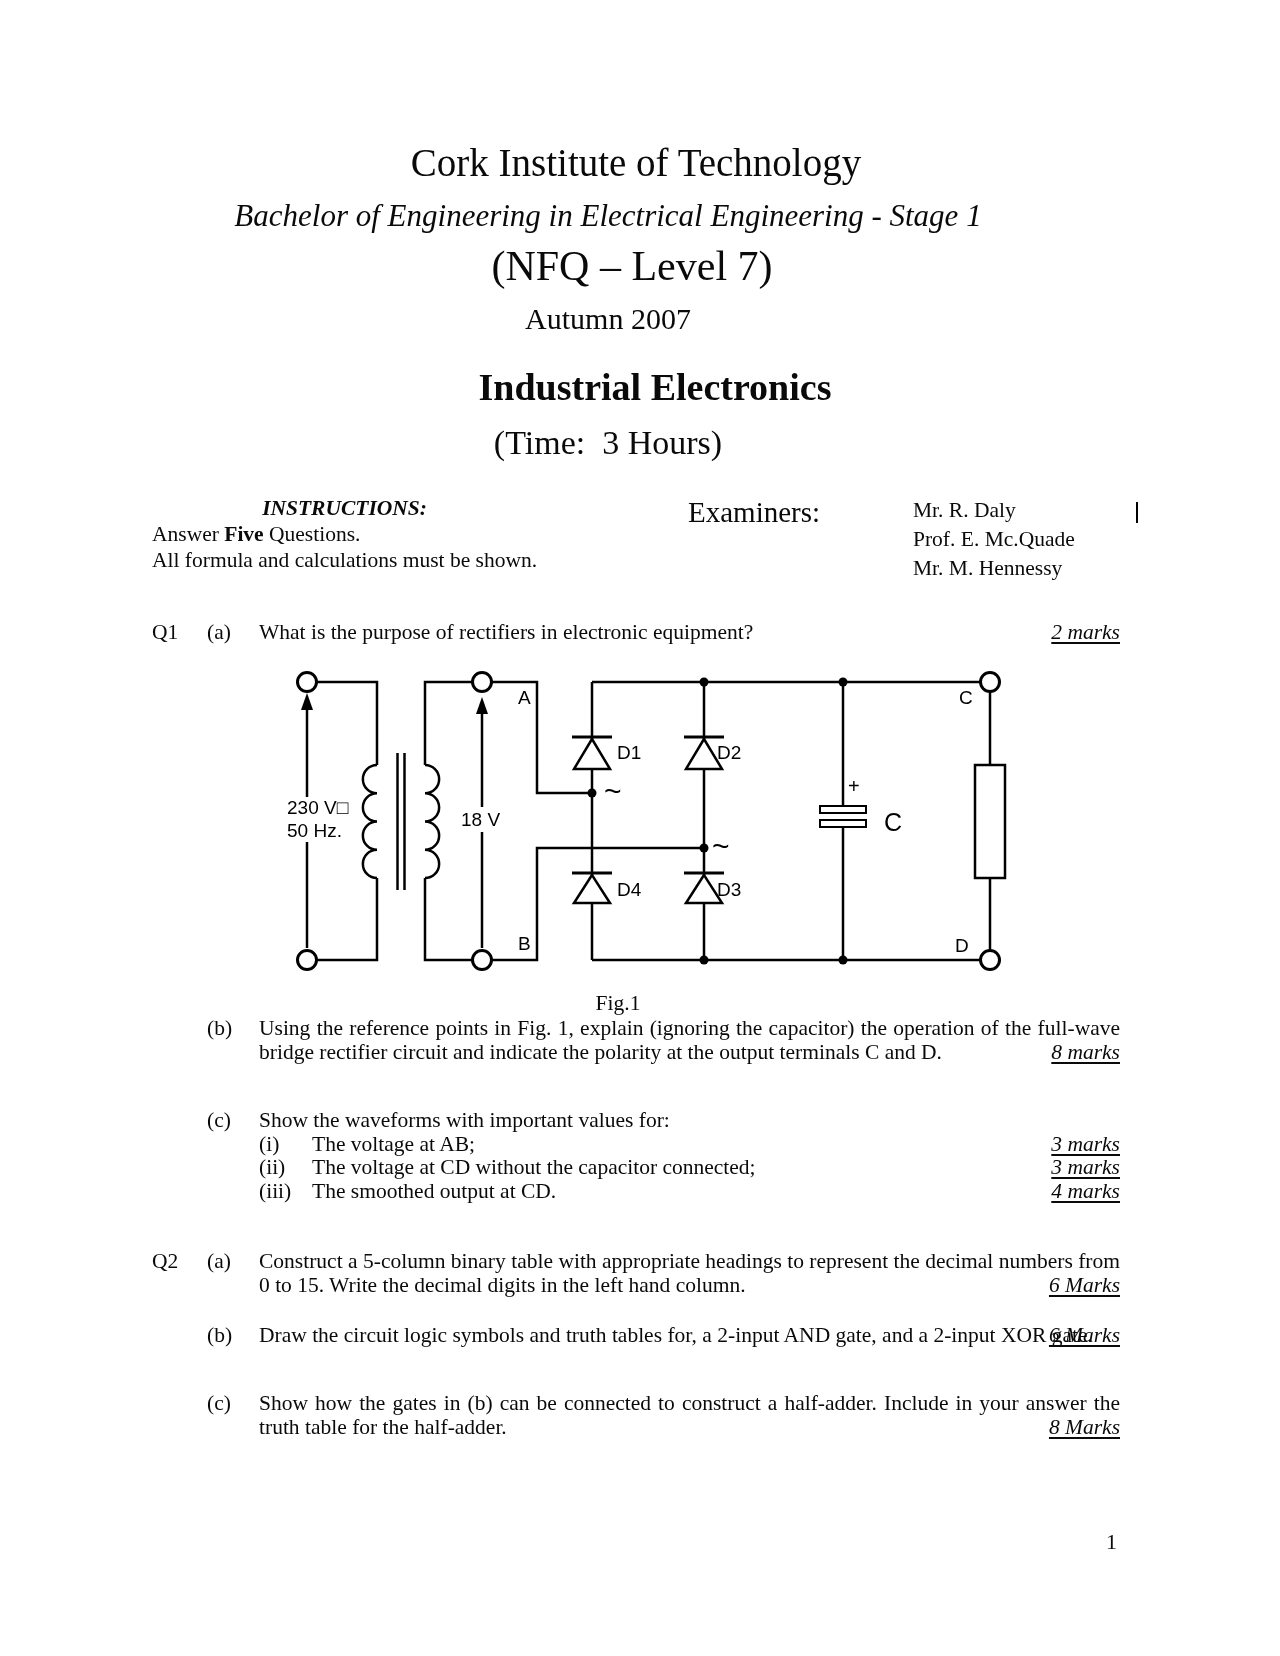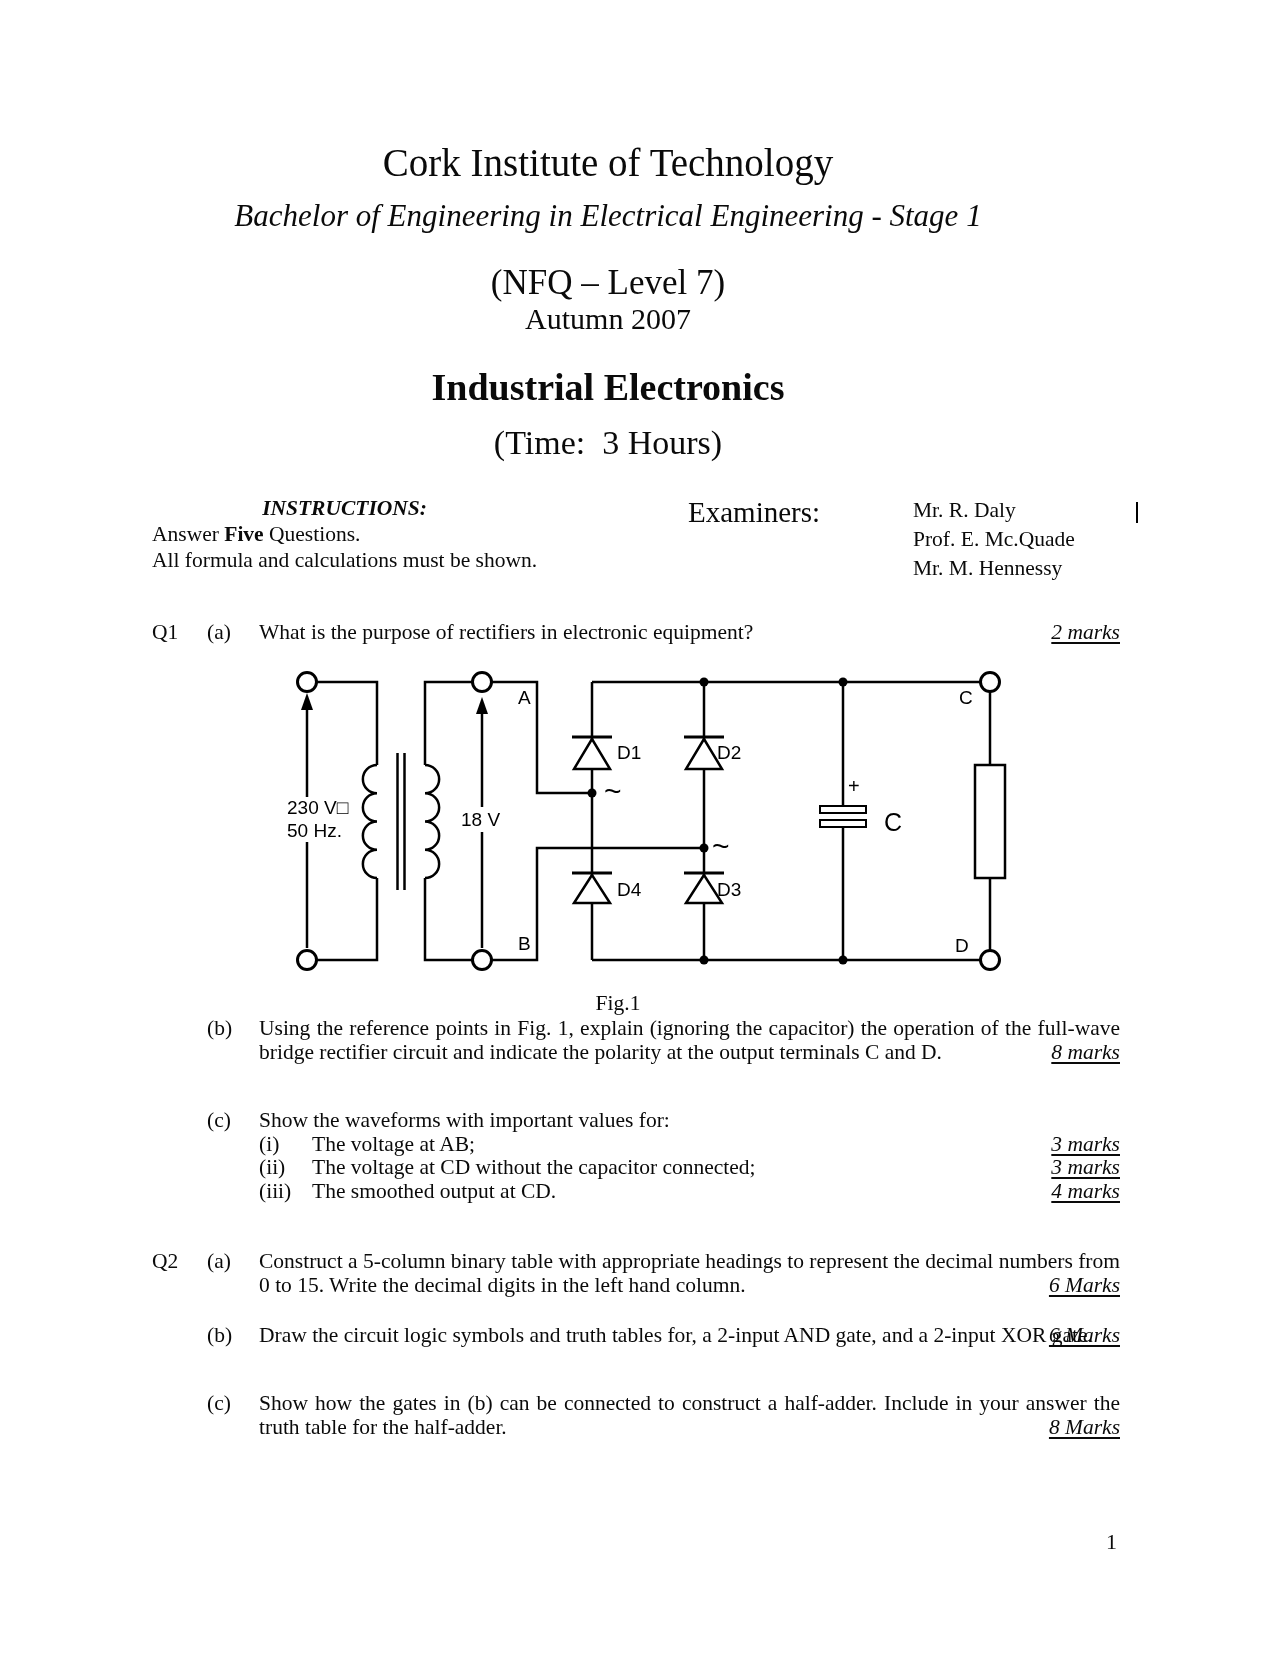--- a/index.html
+++ b/index.html
@@ -2,25 +2,25 @@
 <html><head>
 <meta charset="utf-8">
 <style>
   html,body{margin:0;padding:0;}
   body{
     width:1280px;height:1656px;background:#ffffff;position:relative;
     font-family:"Liberation Serif",serif;color:#0a0a0a;overflow:hidden;
   }
   .abs{position:absolute;}
   .center{left:0;width:1216px;text-align:center;}
-  .h-inst{top:143px;font-size:39px;line-height:39px;}
+  .h-inst{top:143px;font-size:39px;line-height:39px;padding-left:28px;}
   .h-prog{top:200px;font-size:31px;line-height:31px;font-style:italic;}
-  .h-nfq{top:267px;font-size:35px;line-height:31px;}
+  .h-nfq{top:251px;font-size:42px;line-height:31px;padding-left:24px;}
   .h-sess{top:304px;font-size:30px;line-height:30px;}
-  .h-subj{top:368px;font-size:38px;line-height:38px;font-weight:bold;}
+  .h-subj{top:368px;font-size:38px;line-height:38px;font-weight:bold;margin-left:47px;}
   .h-time{top:426px;font-size:34px;line-height:34px;white-space:pre;}
   .instructions{top:495px;left:152px;font-size:21.5px;line-height:26px;}
   .instr-head{font-weight:bold;font-style:italic;text-align:center;}
   .bold{font-weight:bold;}
   .examiners-label{top:496px;left:688px;font-size:29px;}
   .examiners{top:496px;left:913px;font-size:21.5px;line-height:29px;}
   .revbar{top:502px;left:1136px;width:2px;height:21px;background:#000;}
   .qrow{position:absolute;left:152px;width:968px;font-size:21.5px;line-height:23.5px;}
   .qnum{position:absolute;left:0;top:0;}
   .plabel{position:absolute;left:55px;top:0;}

